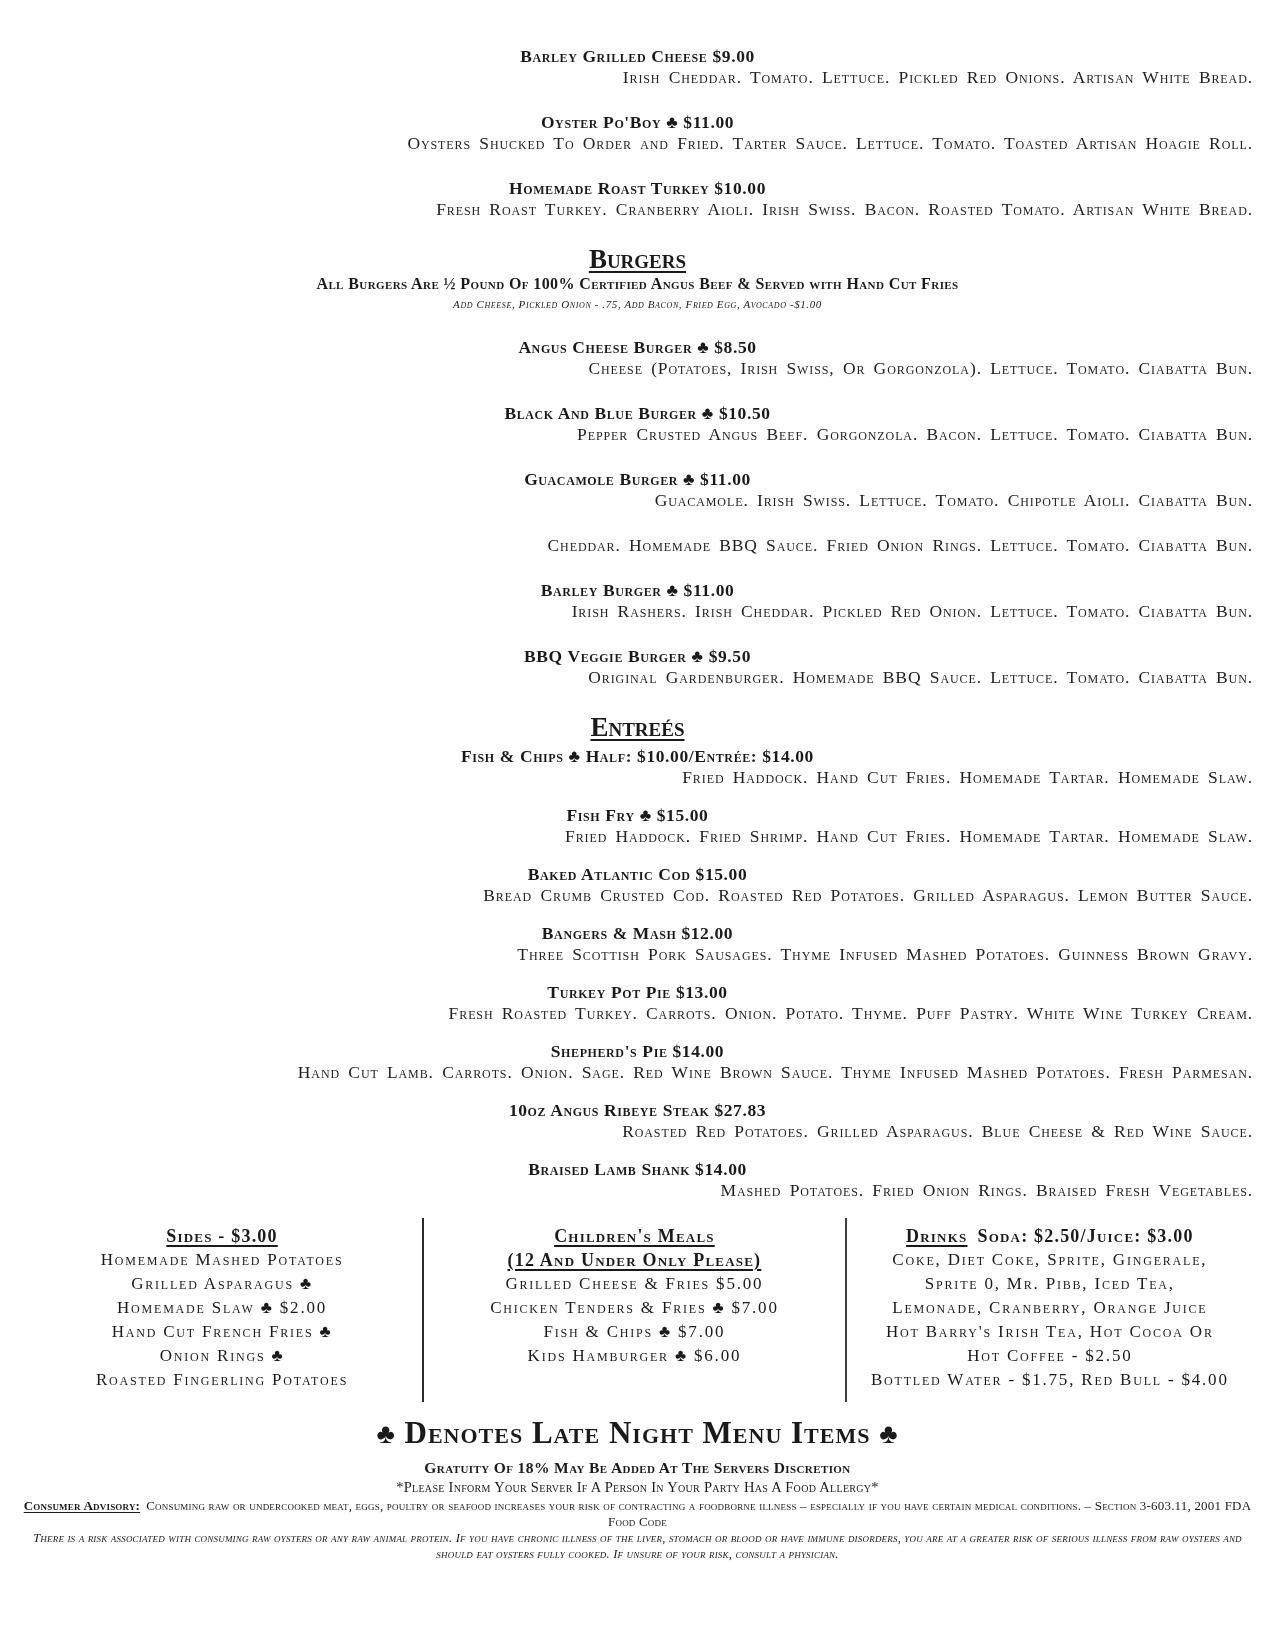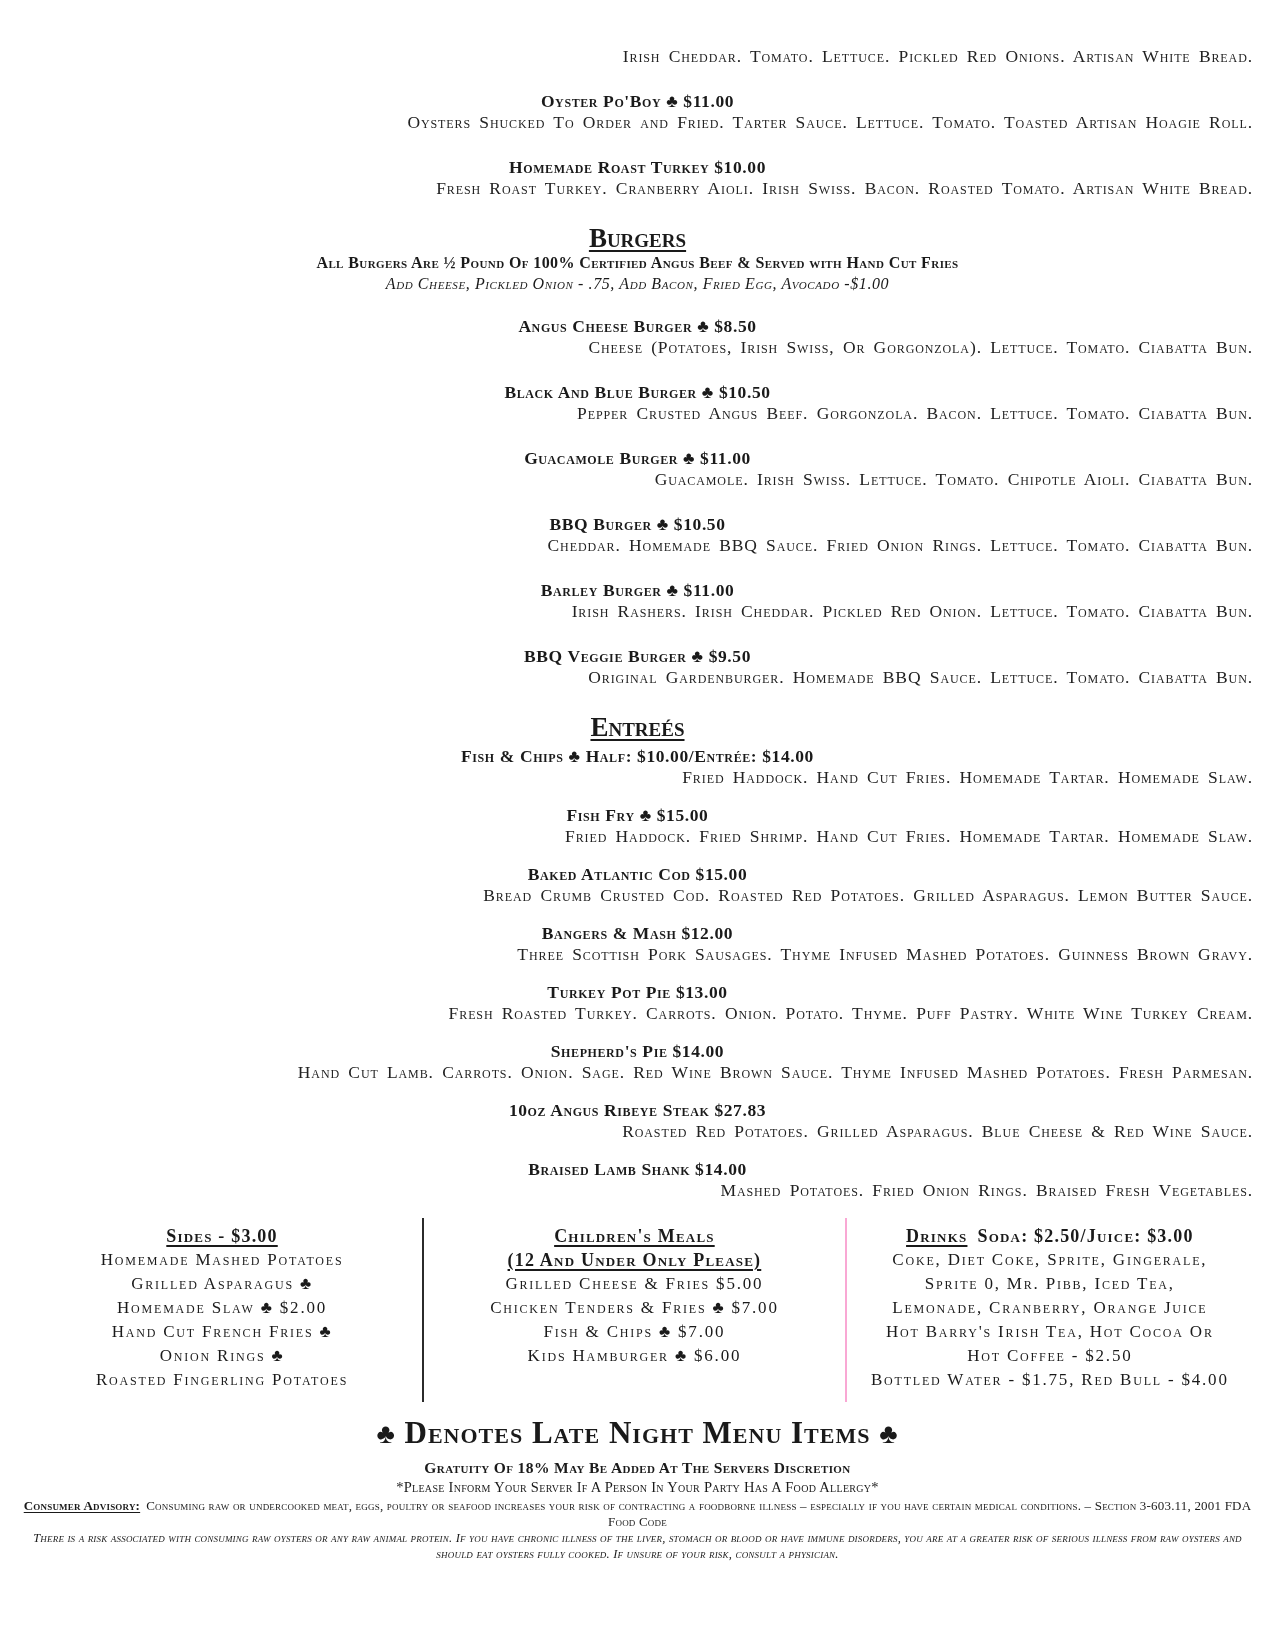--- a/index.html
+++ b/index.html
@@ -14,27 +14,27 @@
   .item-name{font-weight:bold;font-size:17.5px;line-height:21px;letter-spacing:.6px;font-variant:small-caps;}
   .item-desc{font-size:17.5px;line-height:21px;letter-spacing:.9px;word-spacing:3px;font-variant:small-caps;color:#222;text-align:right;}
   #entrees-list .item{margin-bottom:17px;}
   .clover{font-style:normal;}
   
   .section-title{
     font-size:27px;font-weight:bold;line-height:30px;font-variant:small-caps;
     text-decoration:underline;text-underline-offset:3px;text-decoration-thickness:1.5px;
   }
   .section-note-bold{font-size:16px;font-weight:bold;line-height:20px;letter-spacing:.4px;font-variant:small-caps;}
-  .section-note-italic{font-size:16px;font-style:italic;line-height:21px;letter-spacing:.6px;font-variant:small-caps;margin-bottom:22px;}
+  .section-note-italic{font-size:11px;font-style:italic;line-height:21px;letter-spacing:.6px;font-variant:small-caps;margin-bottom:22px;}
   .section-gap{height:4px;}
   
   .columns{display:flex;margin-top:14px;text-align:center;}
   .col{padding:6px 6px 10px;box-sizing:border-box;}
   .col-sides{width:32.5%;}
-  .col-children{width:34.5%;border-left:2px solid #2b2b2b;border-right:2px solid #f9a8d4;}
+  .col-children{width:34.5%;border-left:2px solid #2b2b2b;border-right:2px solid #404040;}
   .col-drinks{width:33%;}
   .col-title{
     font-weight:bold;font-size:18px;line-height:24px;letter-spacing:1.2px;font-variant:small-caps;
     text-decoration:underline;text-underline-offset:3px;text-decoration-thickness:1.5px;
   }
   .col-title-suffix{font-weight:bold;font-size:18px;letter-spacing:1.2px;font-variant:small-caps;margin-left:10px;}
   .col-line{font-size:17px;line-height:24px;letter-spacing:1.8px;font-variant:small-caps;}
   
   .late-night{font-size:31px;font-weight:bold;line-height:38px;letter-spacing:1px;font-variant:small-caps;margin-top:12px;}
   .late-night .clover{font-size:28px;}
@@ -46,20 +46,21 @@
   }
   .oyster{font-size:12.5px;font-style:italic;line-height:16px;letter-spacing:.2px;font-variant:small-caps;}
 </style>
 </head>
 <body>
 
 <div class="page">
 
   <div id="top-list">
       <div class="item">
+        <div class="item-name">Barley Grilled Cheese <span class="price">$9.00</span></div>
         <div class="item-desc">Irish Cheddar. Tomato. Lettuce. Pickled Red Onions. Artisan White Bread.</div>
       </div>
       <div class="item">
         <div class="item-name">Oyster Po'Boy <span class="clover">♣</span> <span class="price">$11.00</span></div>
         <div class="item-desc">Oysters Shucked To Order and Fried. Tarter Sauce. Lettuce. Tomato. Toasted Artisan Hoagie Roll.</div>
       </div>
       <div class="item">
         <div class="item-name">Homemade Roast Turkey <span class="price">$10.00</span></div>
         <div class="item-desc">Fresh Roast Turkey. Cranberry Aioli. Irish Swiss. Bacon. Roasted Tomato. Artisan White Bread.</div>
       </div>
@@ -76,21 +77,20 @@
         </div>
         <div class="item">
           <div class="item-name">Black And Blue Burger <span class="clover">♣</span> <span class="price">$10.50</span></div>
           <div class="item-desc">Pepper Crusted Angus Beef. Gorgonzola. Bacon. Lettuce. Tomato. Ciabatta Bun.</div>
         </div>
         <div class="item">
           <div class="item-name">Guacamole Burger <span class="clover">♣</span> <span class="price">$11.00</span></div>
           <div class="item-desc">Guacamole. Irish Swiss. Lettuce. Tomato. Chipotle Aioli. Ciabatta Bun.</div>
         </div>
         <div class="item">
-          <div class="item-name">BBQ Burger <span class="clover">♣</span> <span class="price">$10.50</span></div>
           <div class="item-desc">Cheddar. Homemade BBQ Sauce. Fried Onion Rings. Lettuce. Tomato. Ciabatta Bun.</div>
         </div>
         <div class="item">
           <div class="item-name">Barley Burger <span class="clover">♣</span> <span class="price">$11.00</span></div>
           <div class="item-desc">Irish Rashers. Irish Cheddar. Pickled Red Onion. Lettuce. Tomato. Ciabatta Bun.</div>
         </div>
         <div class="item">
           <div class="item-name">BBQ Veggie Burger <span class="clover">♣</span> <span class="price">$9.50</span></div>
           <div class="item-desc">Original Gardenburger. Homemade BBQ Sauce. Lettuce. Tomato. Ciabatta Bun.</div>
         </div>

